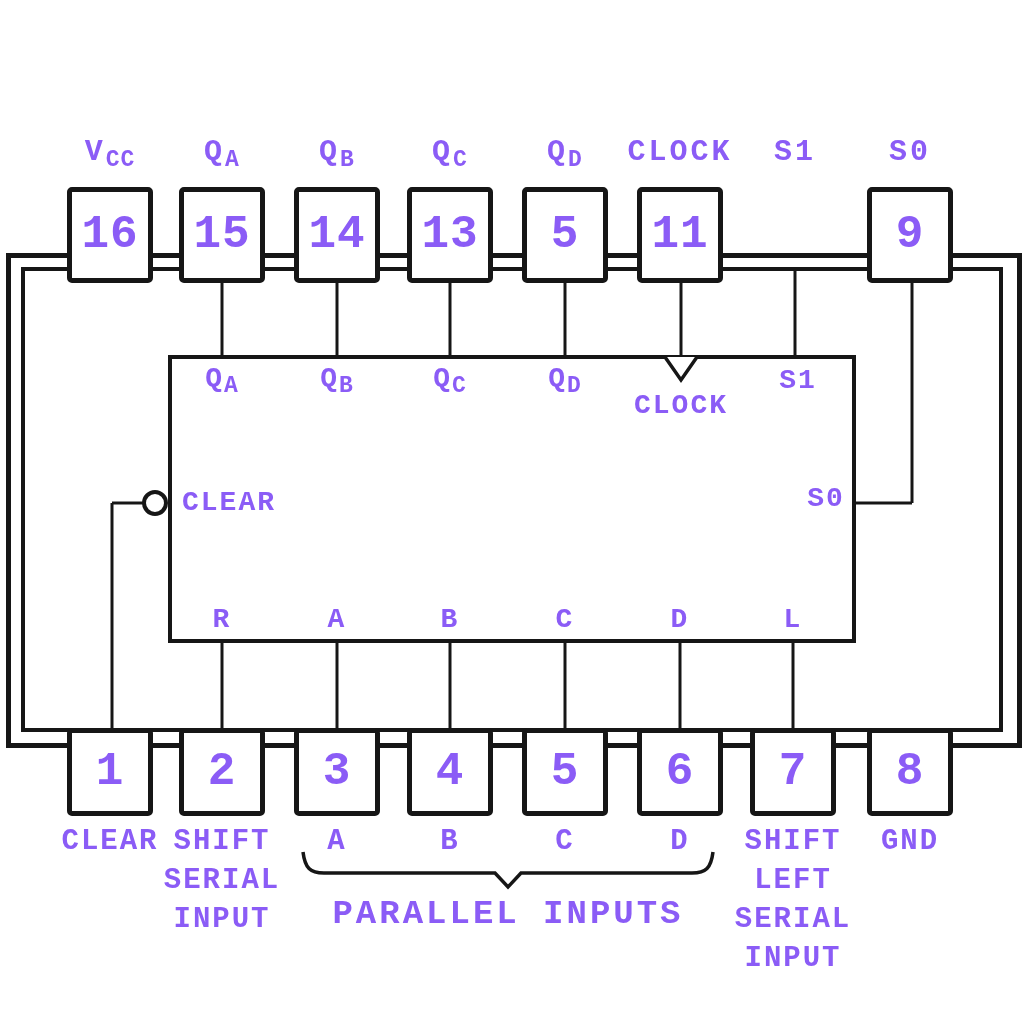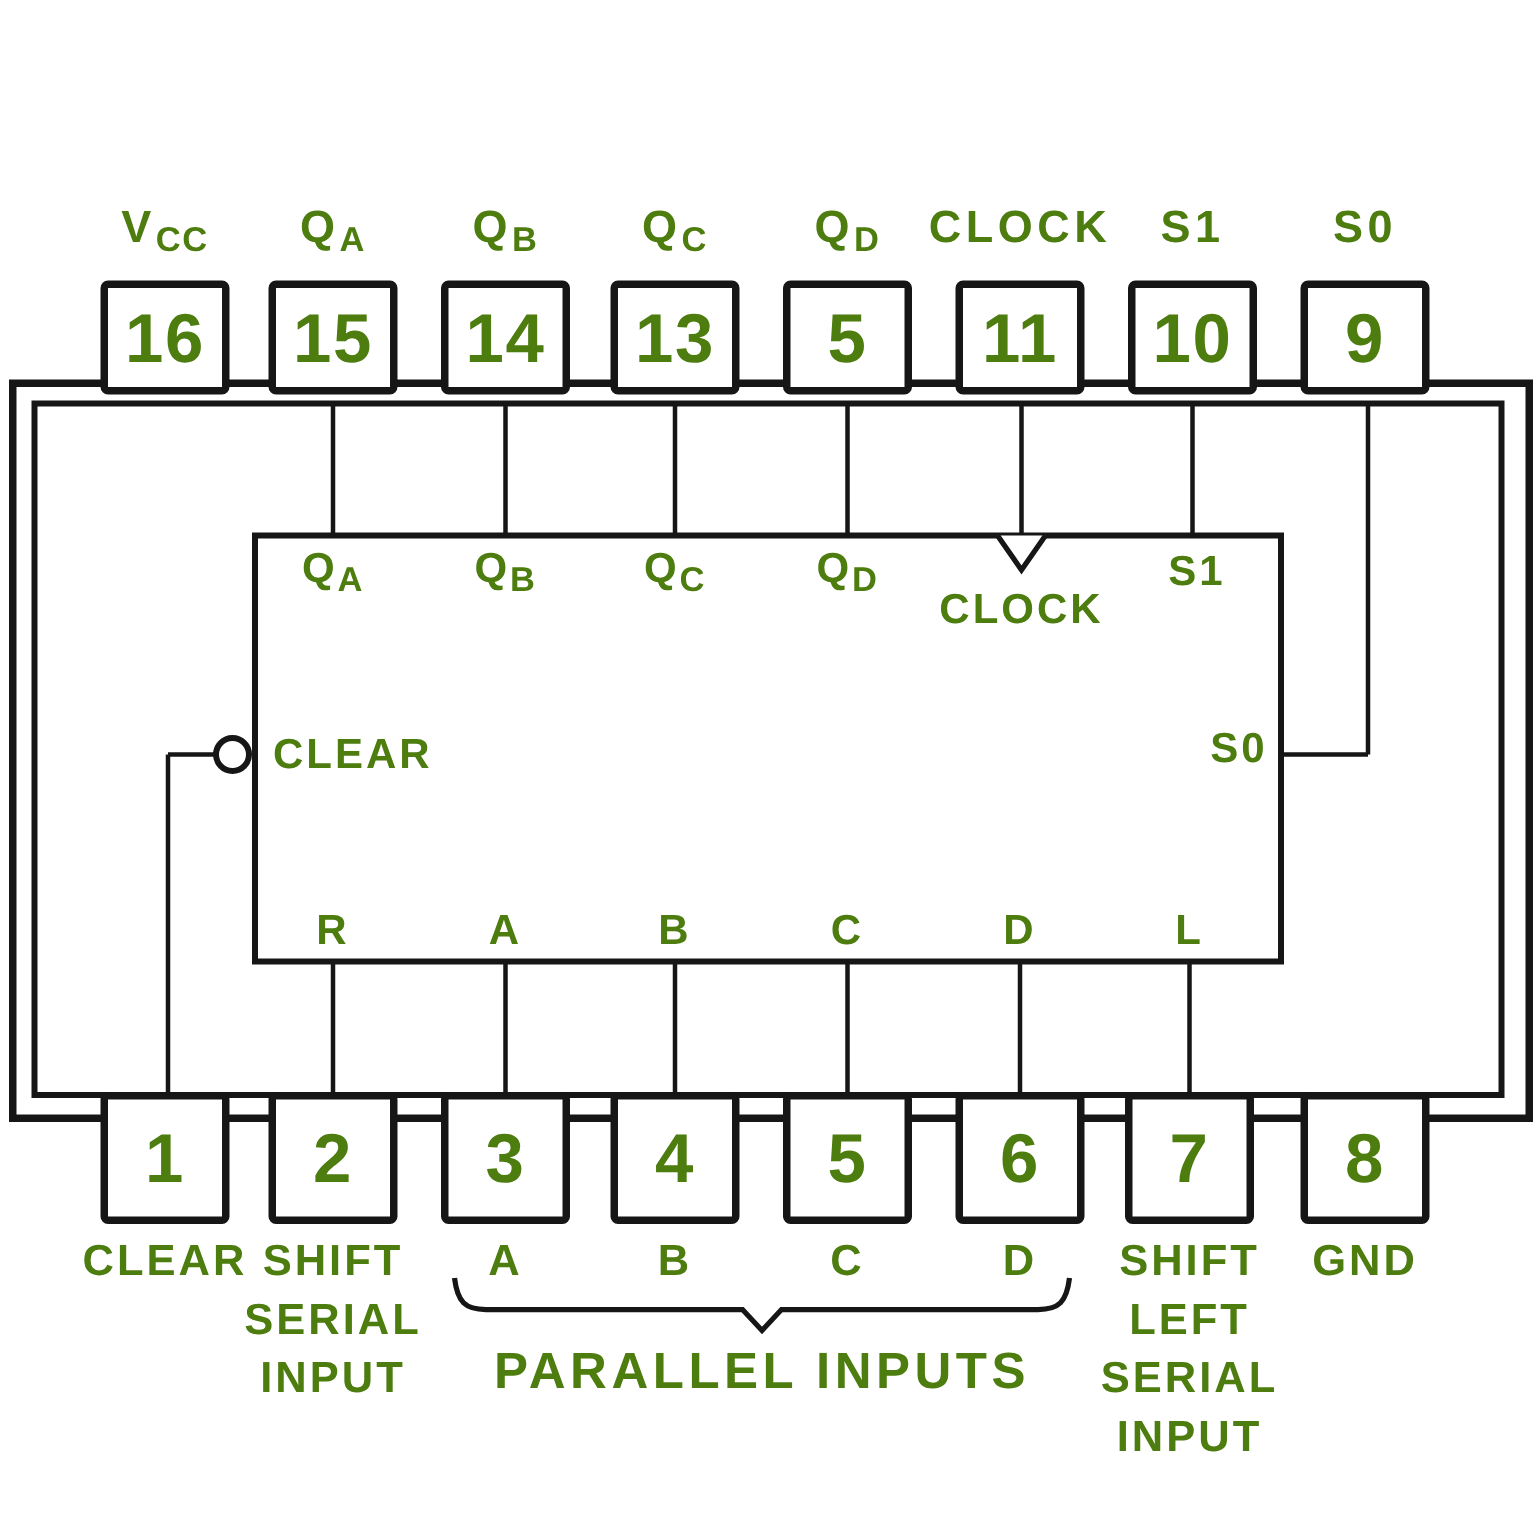--- a/index.html
+++ b/index.html
@@ -1,30 +1,30 @@
 <!DOCTYPE html>
 <html><head>
 <meta charset="utf-8">
 <style>
   html,body{margin:0;padding:0;background:#ffffff;}
   .stage{
     position:relative;width:1024px;height:1024px;background:#ffffff;
-    font-family:Liberation Sans, sans-serif;color:#4d7c0f;overflow:hidden;
+    font-family:Liberation Mono, monospace;color:#8b5cf6;overflow:hidden;
   }
   
   .chip-outer{position:absolute;left:6px;top:253px;width:1016px;height:495px;
     border:5px solid #161616;box-sizing:border-box;}
   .chip-inner{position:absolute;left:21px;top:267px;width:982px;height:465px;
     border:4px solid #161616;box-sizing:border-box;}
   
   .pin-box{position:absolute;width:86px;height:88px;background:#ffffff;
     border:5px solid #161616;box-sizing:border-box;border-radius:5px;
     display:flex;align-items:center;justify-content:center;
     font-size:46px;font-weight:700;letter-spacing:1px;}
-  .tpin .pin-box{top:52px;left:0;height:76px;}
+  .tpin .pin-box{top:52px;left:0;height:96px;}
   .tpin{position:absolute;top:135px;width:86px;height:136px;}
   .bpin{position:absolute;top:728px;width:86px;height:290px;}
   .bpin .pin-box{top:0;left:0;}
   .pin-label{position:absolute;left:50%;transform:translateX(-50%);
     white-space:nowrap;font-size:30px;font-weight:700;letter-spacing:3px;}
   .tpin .pin-label{top:0;}
   .bpin .pin-lines{position:absolute;top:94px;left:50%;transform:translateX(-50%);
     text-align:center;font-size:29px;font-weight:700;letter-spacing:2px;line-height:39px;
     white-space:nowrap;}
   .sub{font-size:23px;position:relative;top:6px;letter-spacing:1px;}
@@ -103,23 +103,20 @@
       </div>
   </div>
   <div class="tpin" style="left:637px">
     <div class="pin-label"><span>CLOCK</span><span class="sub"></span></div>
     <div class="pin-box">
         <span>11</span>
       </div>
   </div>
   <div class="tpin" style="left:752px">
     <div class="pin-label"><span>S1</span><span class="sub"></span></div>
-    <div class="pin-box">
-        <span>10</span>
-      </div>
   </div>
   <div class="tpin" style="left:867px">
     <div class="pin-label"><span>S0</span><span class="sub"></span></div>
     <div class="pin-box">
         <span>9</span>
       </div>
   </div>
 
   <div class="bpin" style="left:67px">
     <div class="pin-box">

